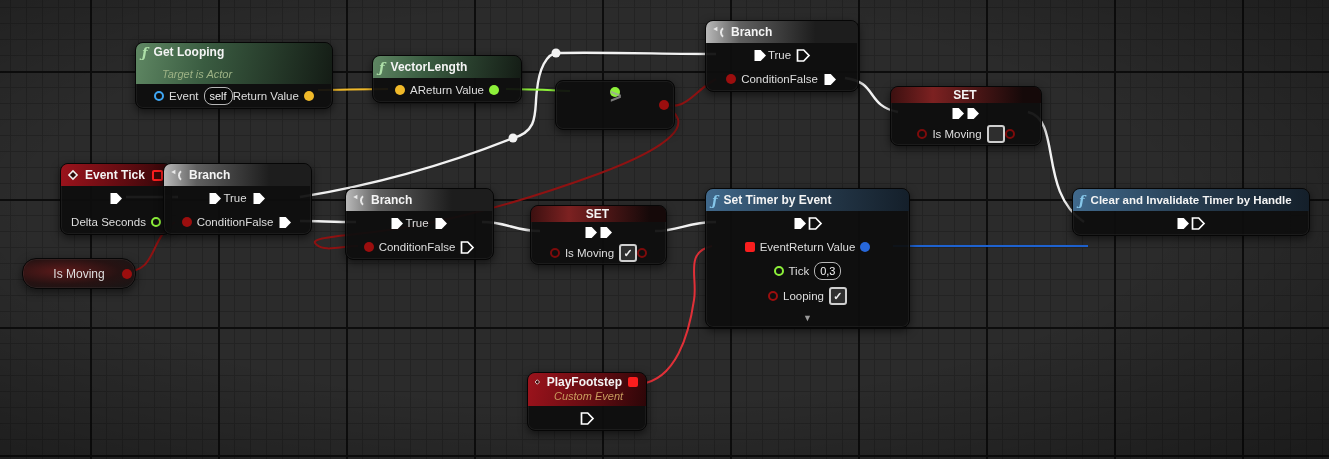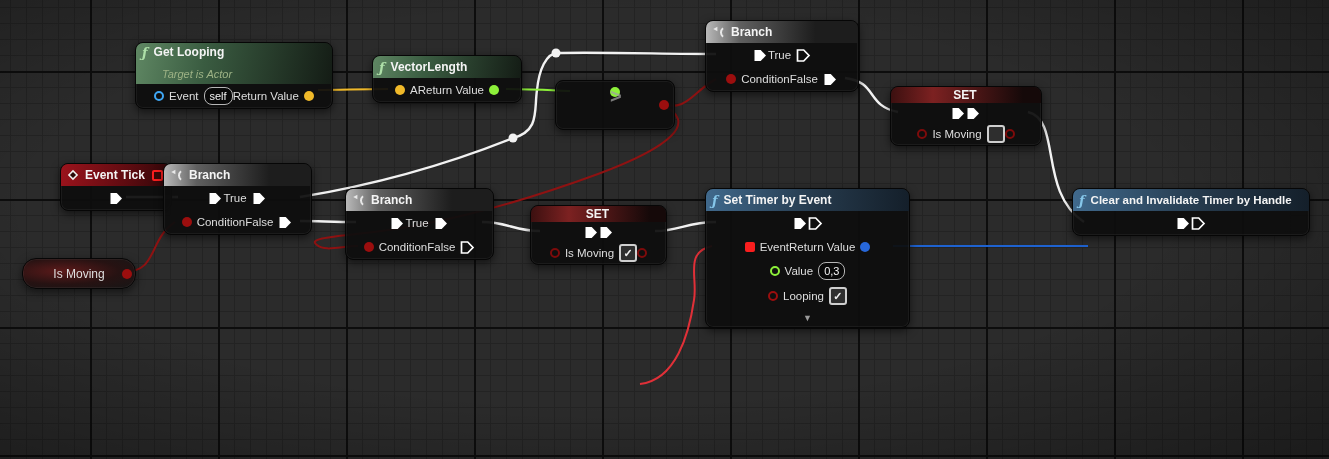--- a/index.html
+++ b/index.html
@@ -223,20 +223,27 @@
     <div class="row">
         <span class="l"></span>
         <span class="r">
           <span class="pin-exec">
             <svg width="15" height="13">
               <path d="M1.5 1h6.2l5.3 5.5-5.3 5.5H1.5z" fill="#fff"></path>
             </svg>
           </span>
         </span>
       </div>
+    <div class="row">
+        <span class="l"></span>
+        <span class="r">
+          <span class="lab">Delta Seconds</span>
+          <span class="ring hollow c-flt"></span>
+        </span>
+      </div>
   </div>
 
   <div class="node" style="left:163px;top:163px;width:147px;">
     <div class="hdr g-gray">
       <svg width="13" height="13" viewBox="0 0 13 13">
           <path d="M11 2.2 A5.6 5.6 0 0 0 11 10.8" fill="none" stroke="#e8e8e8" stroke-width="2"></path>
           <path d="M5.4 0.8 L1.2 3 5.4 5.2 z" fill="#e8e8e8"></path>
         </svg>
       <span>Branch</span>
     </div>
@@ -378,21 +385,21 @@
           <span class="lab">Event</span>
         </span>
       <span class="r">
           <span class="lab">Return Value</span>
           <span class="ring filled c-oblue"></span>
         </span>
     </div>
     <div class="row">
       <span class="l">
           <span class="ring hollow c-flt"></span>
-          <span class="lab">Value</span>
+          <span class="lab">Tick</span>
           <span class="valbox">0,3</span>
         </span>
     </div>
     <div class="row h26">
       <span class="l">
           <span class="ring hollow c-bool"></span>
           <span class="lab">Looping</span>
           <span class="chk">✓</span>
         </span>
     </div>
@@ -417,14 +424,36 @@
       <span class="r">
           <span class="pin-exec">
             <svg width="15" height="13">
               <path d="M1.5 1h6.2l5.3 5.5-5.3 5.5H1.5z" fill="none" stroke="#fff" stroke-width="1.7"></path>
             </svg>
           </span>
         </span>
     </div>
   </div>
 
+  <div class="node" style="left:527px;top:372px;width:118px;">
+    <div class="hdrwrap g-red">
+      <div class="titlerow">
+        <svg width="12" height="12" viewBox="0 0 12 12">
+            <rect x="3.1" y="3.1" width="5.8" height="5.8" fill="#3a0a0a" stroke="#e8d8d8" stroke-width="1.5" transform="rotate(45 6 6)"></rect>
+          </svg>
+        <span>PlayFootstep</span>
+        <span class="sq" style="margin-left:auto;"></span>
+      </div>
+      <div class="sub sub-tan">Custom Event</div>
+    </div>
+    <div class="row">
+        <span class="l"></span>
+        <span class="r">
+          <span class="pin-exec">
+            <svg width="15" height="13">
+              <path d="M1.5 1h6.2l5.3 5.5-5.3 5.5H1.5z" fill="none" stroke="#fff" stroke-width="1.7"></path>
+            </svg>
+          </span>
+        </span>
+      </div>
+  </div>
 
 </div>
 
 </body></html>

